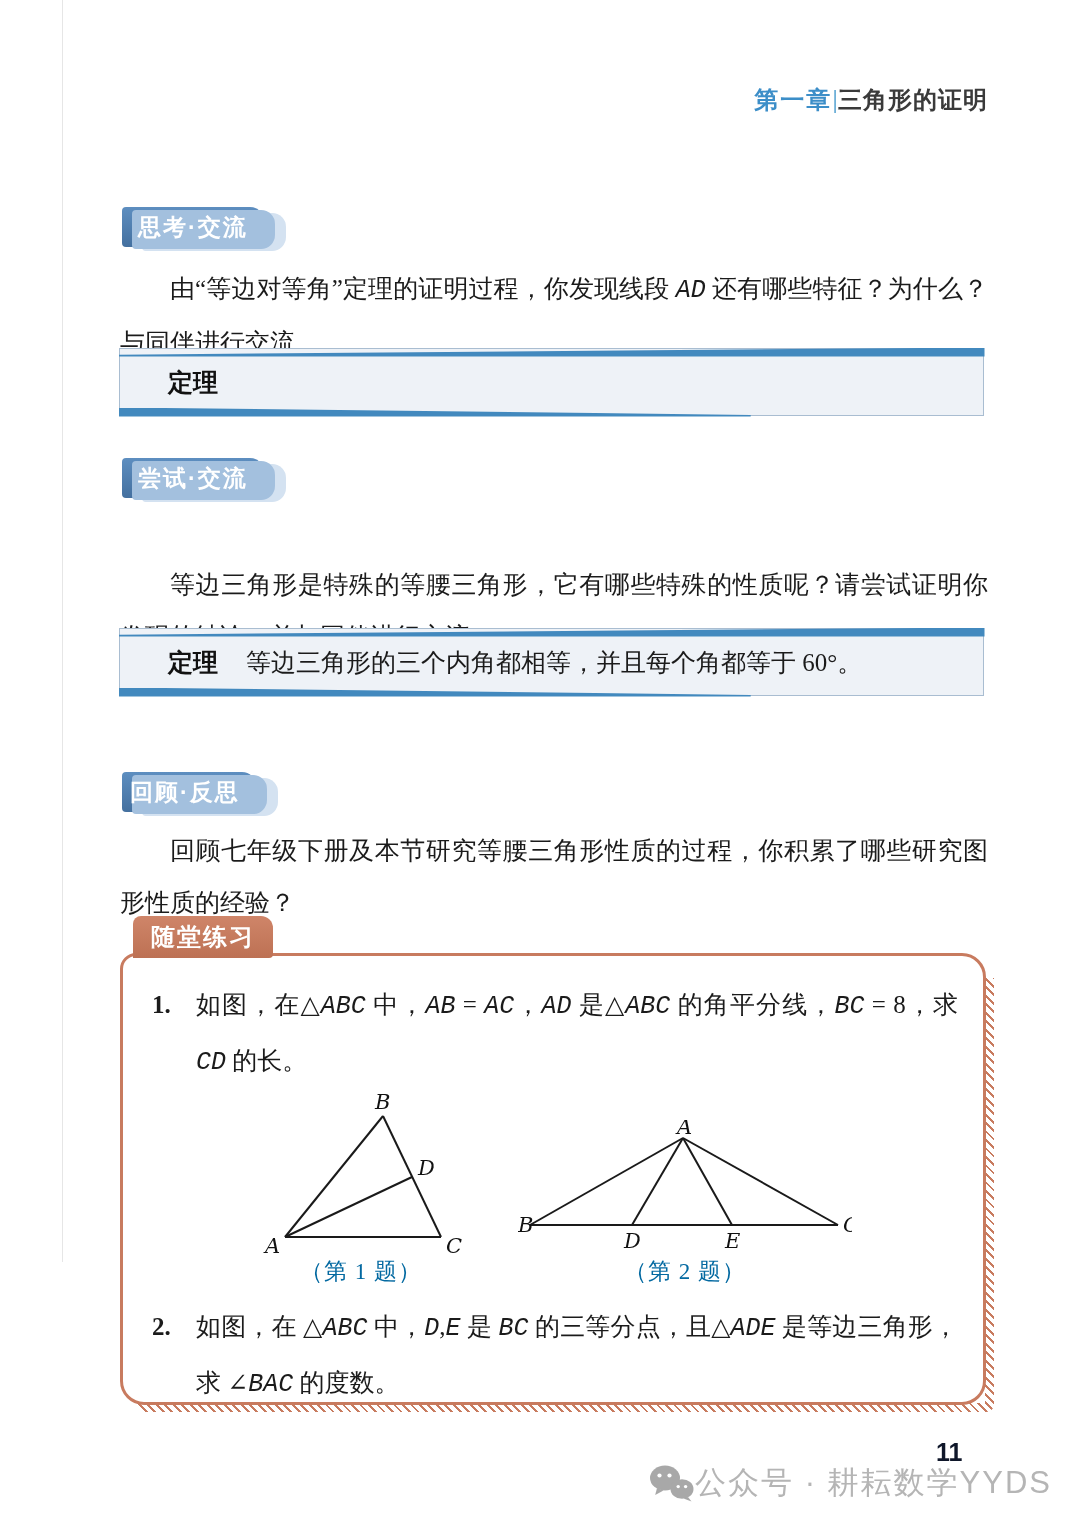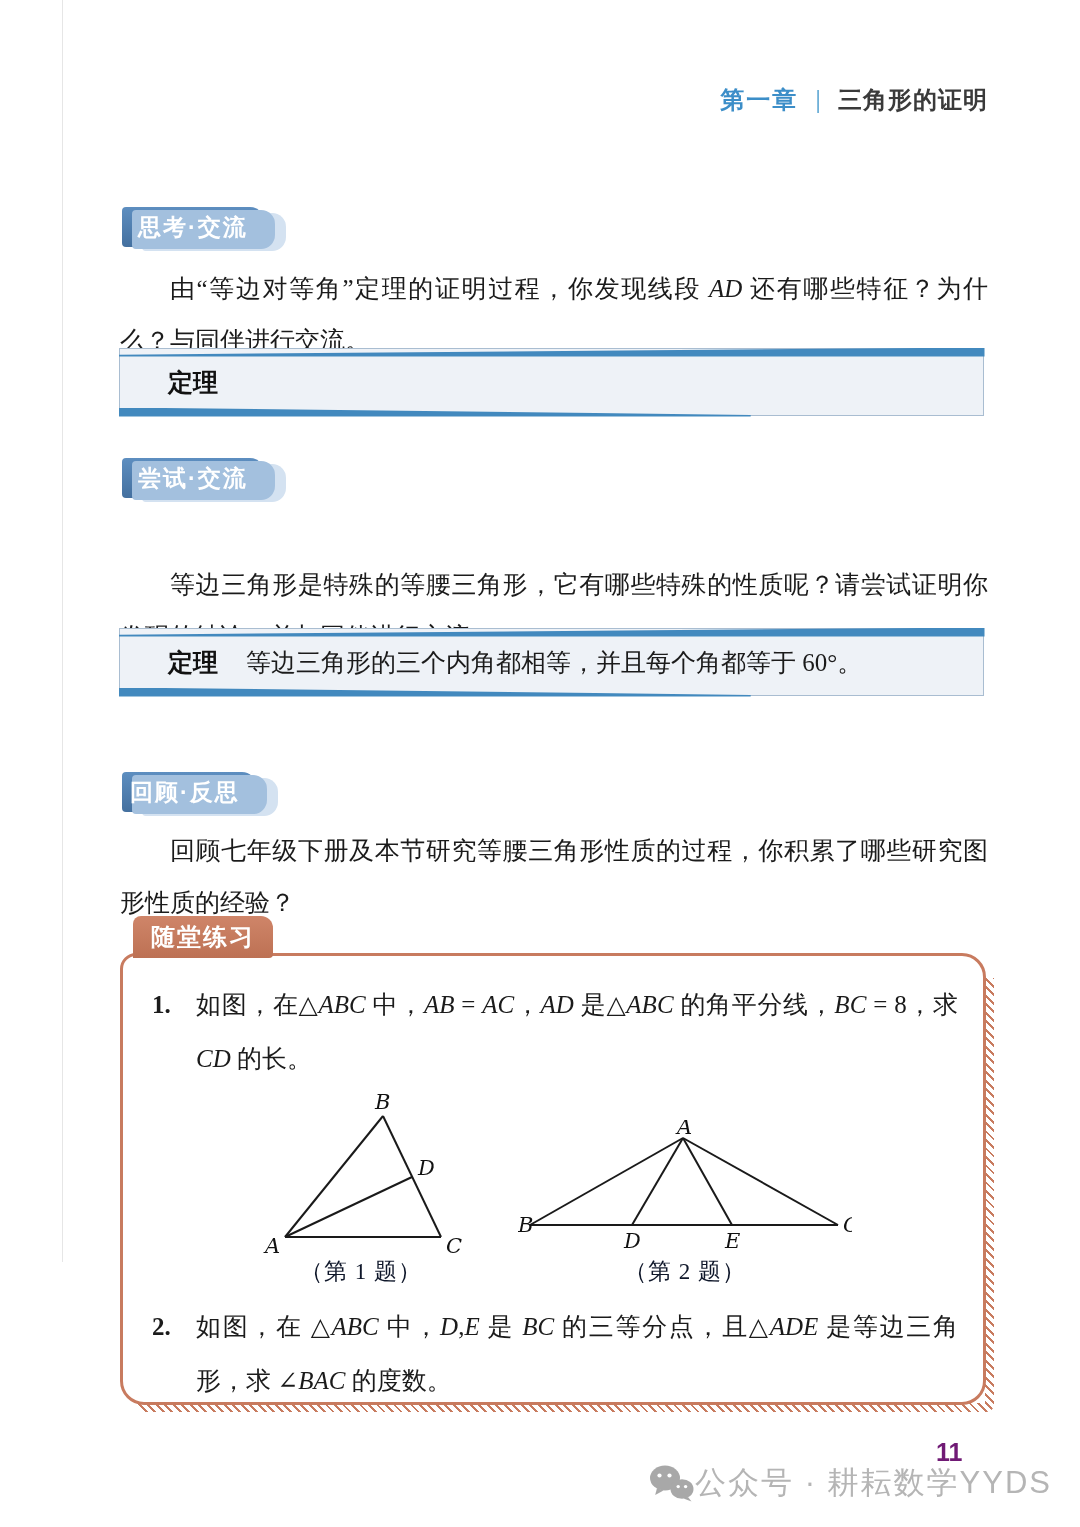--- a/index.html
+++ b/index.html
@@ -2,39 +2,39 @@
 <html><head>
 <meta charset="utf-8">
 <style>
   html,body{margin:0;padding:0;background:#ffffff;}
   .page{position:relative;width:1080px;height:1527px;background:#fff;overflow:hidden;
         font-family:"Liberation Serif","DejaVu Serif",serif;color:#1b1b1b;}
 
   .edge-line{position:absolute;left:62px;top:0;width:1px;height:1262px;background:#e6e6e6;}
 
   
-  .header{position:absolute;top:84px;right:92px;display:flex;align-items:center;gap:17px;
+  .header{position:absolute;top:84px;right:92px;display:flex;align-items:center;
           font-family:"Liberation Sans","DejaVu Sans",sans-serif;font-weight:bold;font-size:24px;}
   .header .chapter{color:#3c8ec8;letter-spacing:2px;}
   .header .hdiv{color:#6fb0d8;font-weight:normal;font-size:22px;transform:scaleY(1.1);}
   .header .htitle{color:#3a3a3a;letter-spacing:1px;}
 
   
   .badge{position:absolute;height:40px;line-height:40px;padding:0 16px;color:#fff;
          font-family:"Liberation Sans","DejaVu Sans",sans-serif;font-weight:bold;font-size:23px;
          letter-spacing:2px;background:linear-gradient(180deg,#5d8ec0 0%,#44709f 100%);
          border-radius:4px 14px 14px 4px;z-index:3;}
   .badge::before{content:"";position:absolute;top:3px;left:10px;right:-11px;bottom:-2px;
          background:#a3c0de;border-radius:4px 14px 14px 4px;z-index:-1;}
   .badge::after{content:"";position:absolute;top:6px;left:20px;right:-22px;bottom:-4px;
          background:#d4e2f1;border-radius:4px 14px 14px 4px;z-index:-2;}
 
   .para{position:absolute;left:120px;width:868px;font-size:25px;line-height:52px;
         text-indent:2em;text-align:justify;color:#1b1b1b;}
-  .mi{font-family:Liberation Serif, serif;font-style:italic;}
+  .mi{font-family:Liberation Mono, monospace;font-style:italic;}
 
   
   .thmbox{position:absolute;left:119px;width:865px;height:68px;background:#eef2f7;
           border:1.5px solid #a9bdd1;box-sizing:border-box;}
   .wedge-top{position:absolute;top:-1.5px;left:-1.5px;right:-1.5px;height:9px;background:#4289be;
           clip-path:polygon(0 100%,0 80%,100% 0,100% 100%);}
   .wedge-bottom{position:absolute;bottom:-1.5px;left:-1.5px;right:-1.5px;height:9px;background:#4289be;
           clip-path:polygon(0 0,55% 62%,73% 82%,73% 100%,0 100%);}
   .thm-line{position:absolute;left:48px;right:26px;top:0;height:100%;display:flex;align-items:center;}
   .thm-label{font-family:"Liberation Sans","DejaVu Sans",sans-serif;font-weight:bold;
@@ -59,25 +59,25 @@
           padding-left:44px;box-sizing:border-box;text-align:justify;}
   .prob-no{position:absolute;left:0;top:0;font-weight:bold;font-size:25px;
           font-family:"Liberation Serif",serif;}
   .prob1{top:978px;}
   .prob2{top:1300px;}
 
   .fig{position:absolute;}
   .fig svg line{stroke:#1a1a1a;stroke-width:2;}
   .fig svg text{font-family:"DejaVu Serif","Liberation Serif",serif;font-style:italic;
           font-size:21px;fill:#111;}
-  .fig-cap{position:absolute;font-size:23px;text-align:center;color:#0f172a;letter-spacing:1px;}
+  .fig-cap{position:absolute;font-size:23px;text-align:center;color:#0369a1;letter-spacing:1px;}
 
   
   .pagenum{position:absolute;top:1438px;left:936px;font-family:"Liberation Sans","DejaVu Sans",sans-serif;
-          font-size:25px;font-weight:600;color:#701a75;}
+          font-size:25px;font-weight:600;color:#0f172a;}
   .footer{position:absolute;top:1462px;right:28px;display:flex;align-items:center;}
   .footer .wm-text{font-family:"Liberation Sans","DejaVu Sans",sans-serif;font-size:31px;
           color:#b5b5b5;letter-spacing:2px;}
 </style>
 </head>
 <body>
 
 <div class="page">
 
   <div class="edge-line"></div>

